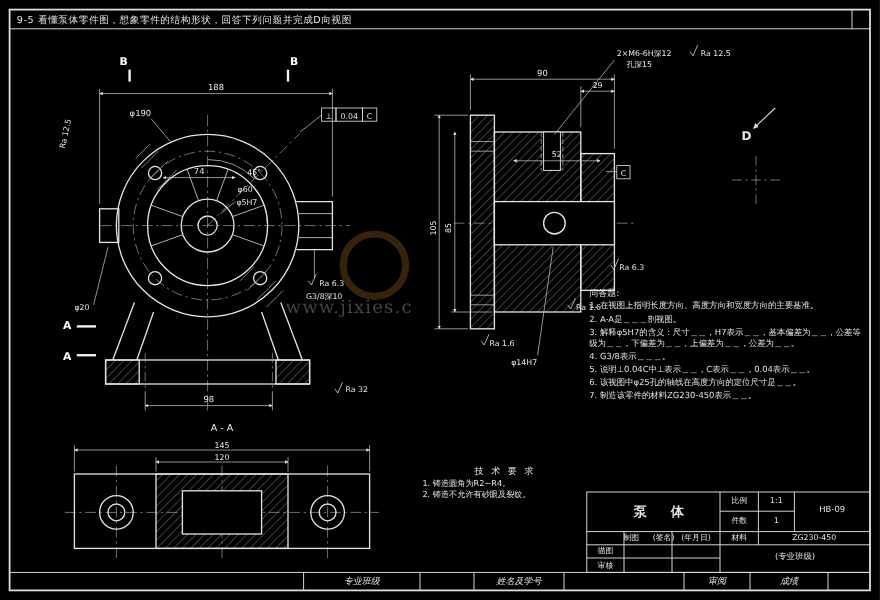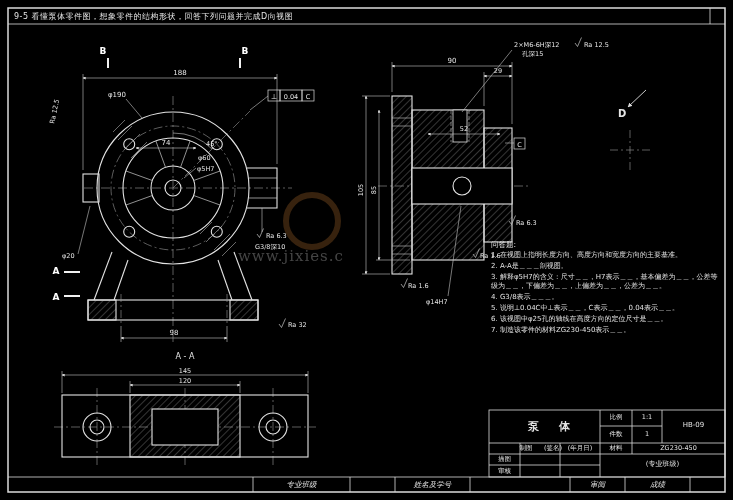--- a/index.html
+++ b/index.html
@@ -299,20 +299,25 @@
     <div class="qt">问答题:</div>
     <p>1. 在视图上指明长度方向、高度方向和宽度方向的主要基准。</p>
     <p>2. A-A是＿＿＿剖视图。</p>
     <p>3. 解释φ5H7的含义：尺寸＿＿，H7表示＿＿，基本偏差为＿＿，公差等级为＿＿，下偏差为＿＿，上偏差为＿＿，公差为＿＿。</p>
     <p>4. G3/8表示＿＿＿。</p>
     <p>5. 说明⊥0.04C中⊥表示＿＿，C表示＿＿，0.04表示＿＿。</p>
     <p>6. 该视图中φ25孔的轴线在高度方向的定位尺寸是＿＿。</p>
     <p>7. 制造该零件的材料ZG230-450表示＿＿。</p>
   </div>
 
+  <div class="txt tech">
+    <div class="tt">技 术 要 求</div>
+    <div>1. 铸造圆角为R2~R4。</div>
+    <div>2. 铸造不允许有砂眼及裂纹。</div>
+  </div>
 
   <div class="txt tb tb-part" style="left:489px;top:410px;width:128px;">泵 体</div>
   <div class="txt tb" style="left:600px;top:412px;width:32px;">比例</div>
   <div class="txt tb" style="left:632px;top:412px;width:30px;">1:1</div>
   <div class="txt tb" style="left:600px;top:429px;width:32px;">件数</div>
   <div class="txt tb" style="left:632px;top:429px;width:30px;">1</div>
   <div class="txt tb" style="left:662px;top:420px;width:63px;font-size:7px;">HB-09</div>
   <div class="txt tb" style="left:489px;top:443px;width:48px;padding-left:26px;">制图</div>
   <div class="txt tb" style="left:520px;top:443px;width:40px;margin-left:13px;">(签名)</div>
   <div class="txt tb" style="left:560px;top:443px;width:40px;text-align:center;">(年月日)</div>

